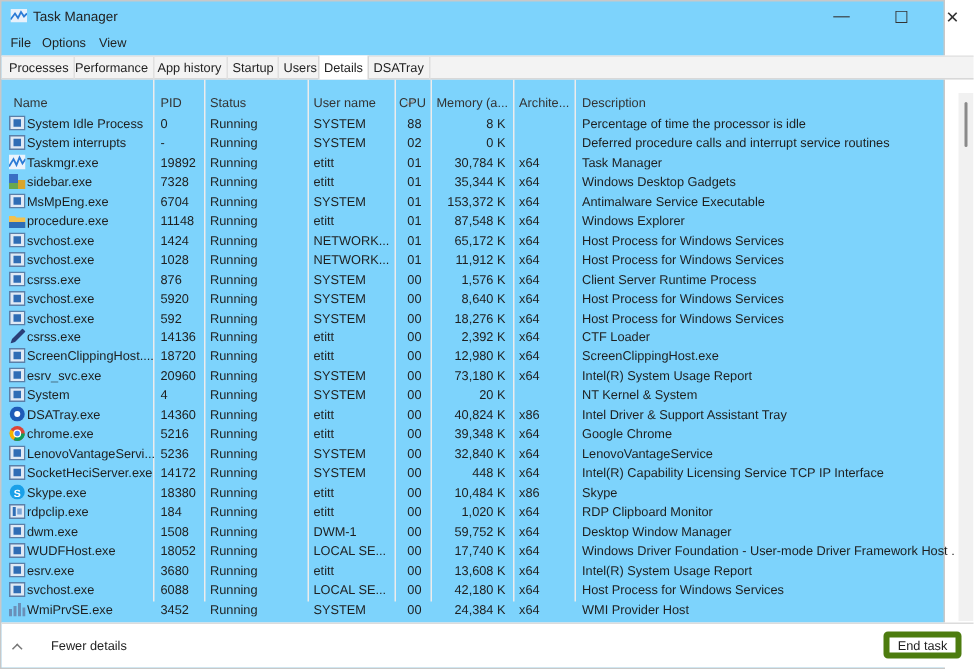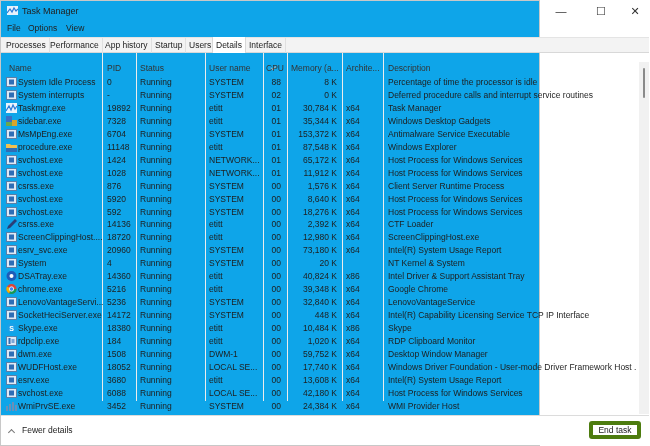--- a/index.html
+++ b/index.html
@@ -1,18 +1,18 @@
 <!DOCTYPE html>
 <html><head>
 <meta charset="utf-8">
 <style>
   * { box-sizing: border-box; margin: 0; padding: 0; }
   html, body { width: 650px; height: 446px; overflow: hidden; background: #fff; }
   body { font-family: "Liberation Sans", sans-serif; font-size: 8.5px; color: #1a1a1a; }
-  .window { position: absolute; left: 0; top: 0; width: 540px; height: 446px; border: 1px solid #c8c8c8; background: #0ea5e9; text-decoration: underline; }
+  .window { position: absolute; left: 0; top: 0; width: 630px; height: 446px; border: 1px solid #c8c8c8; background: #7dd3fc; text-decoration: underline; }
   .titlebar { position: absolute; left: 0; top: 0; width: 648px; height: 20px; }
   .app-icon { position: absolute; left: 6px; top: 5px; width: 11px; height: 9px; }
   .title { position: absolute; left: 21px; top: 5px; font-size: 9px; color: #222; }
   .win-btn { position: absolute; top: 0; width: 28px; height: 20px; display: flex; align-items: center; justify-content: center; color: #333; font-size: 11px; }
   .menubar { position: absolute; left: 0; top: 20px; height: 15px; width: 648px; }
   .menu-item { position: absolute; top: 2px; font-size: 8.5px; color: #222; }
   .tabbar { position: absolute; left: 0; top: 36px; height: 16px; width: 648px; background: #f3f3f3; border-top: 1px solid #e4e4e4; border-bottom: 1px solid #d8d8d8; }
   .tab { position: absolute; top: 0; height: 15px; padding: 2px 3px 0 3px; font-size: 8.5px; color: #222; border-right: 1px solid #e0e0e0; }
   .tab.active { background: #fff; height: 16px; top: -1px; padding-top: 3px; border-left: 1px solid #d8d8d8; border-right: 1px solid #d8d8d8; }
   .table-area { position: absolute; left: 0; top: 52px; width: 648px; height: 362px; overflow: hidden; }
@@ -28,21 +28,21 @@
   .c-pid { left: 106px; width: 30px; }
   .c-status { left: 139px; width: 60px; }
   .c-user { left: 208px; width: 60px; }
   .c-cpu { left: 262px; width: 18px; text-align: right; }
   .c-mem { left: 284px; width: 52px; text-align: right; }
   .c-arch { left: 345px; width: 30px; }
   .c-desc { left: 387px; width: 248px; }
   .scrollbar { position: absolute; right: 0; top: 9px; width: 10px; height: 352px; background: #f1f1f1; }
   .scroll-thumb { position: absolute; left: 4px; top: 6px; width: 2px; height: 30px; background: #8a8a8a; border-radius: 1px; }
   .footer { position: absolute; left: 0; top: 414px; width: 648px; height: 30px; border-top: 1px solid #dcdcdc; background: #fff; }
-  .fewer { position: absolute; left: 8px; top: 9px; display: flex; align-items: flex-end; gap: 8px; font-size: 8.5px; color: #222; }
+  .fewer { position: absolute; left: 8px; top: 9px; display: flex; align-items: flex-end; gap: 20px; font-size: 8.5px; color: #222; }
   .chev { width: 5px; height: 5px; border-left: 1px solid #777; border-top: 1px solid #777; transform: rotate(45deg); margin-top: 3px; }
   .end-task { position: absolute; right: 8px; top: 5px; width: 52px; height: 18px; border: 4px solid #4d7c0f; border-radius: 3px; background: #fff; font-size: 8.5px; color: #222; display: flex; align-items: center; justify-content: center; font-family: "Liberation Sans", sans-serif; }
 </style>
 </head>
 <body>
 
 <div class="window">
   <div class="titlebar">
     <svg class="app-icon" viewBox="0 0 11 9">
       <rect x="0" y="0" width="11" height="9" fill="#e8f1fb"></rect>
@@ -66,21 +66,21 @@
     <span class="menu-item" style="left:65px;">View</span>
   </div>
 
   <div class="tabbar">
     <span class="tab" style="left:2px;">Processes</span>
     <span class="tab" style="left:46px;">Performance</span>
     <span class="tab" style="left:101px;">App history</span>
     <span class="tab" style="left:151px;">Startup</span>
     <span class="tab" style="left:185px;">Users</span>
     <span class="tab active" style="left:211px;">Details</span>
-    <span class="tab" style="left:245px;">Interface</span>
+    <span class="tab" style="left:245px;">DSATray</span>
   </div>
 
   <div class="table-area">
     <div class="header-row">
       <span class="hcell" style="left:8px;">Name</span>
       <span class="hcell" style="left:106px;">PID</span>
       <span class="hcell" style="left:139px;">Status</span>
       <span class="hcell" style="left:208px;">User name</span>
       <span class="sort-caret"></span>
       <span class="hcell" style="left:265px;">CPU</span>

